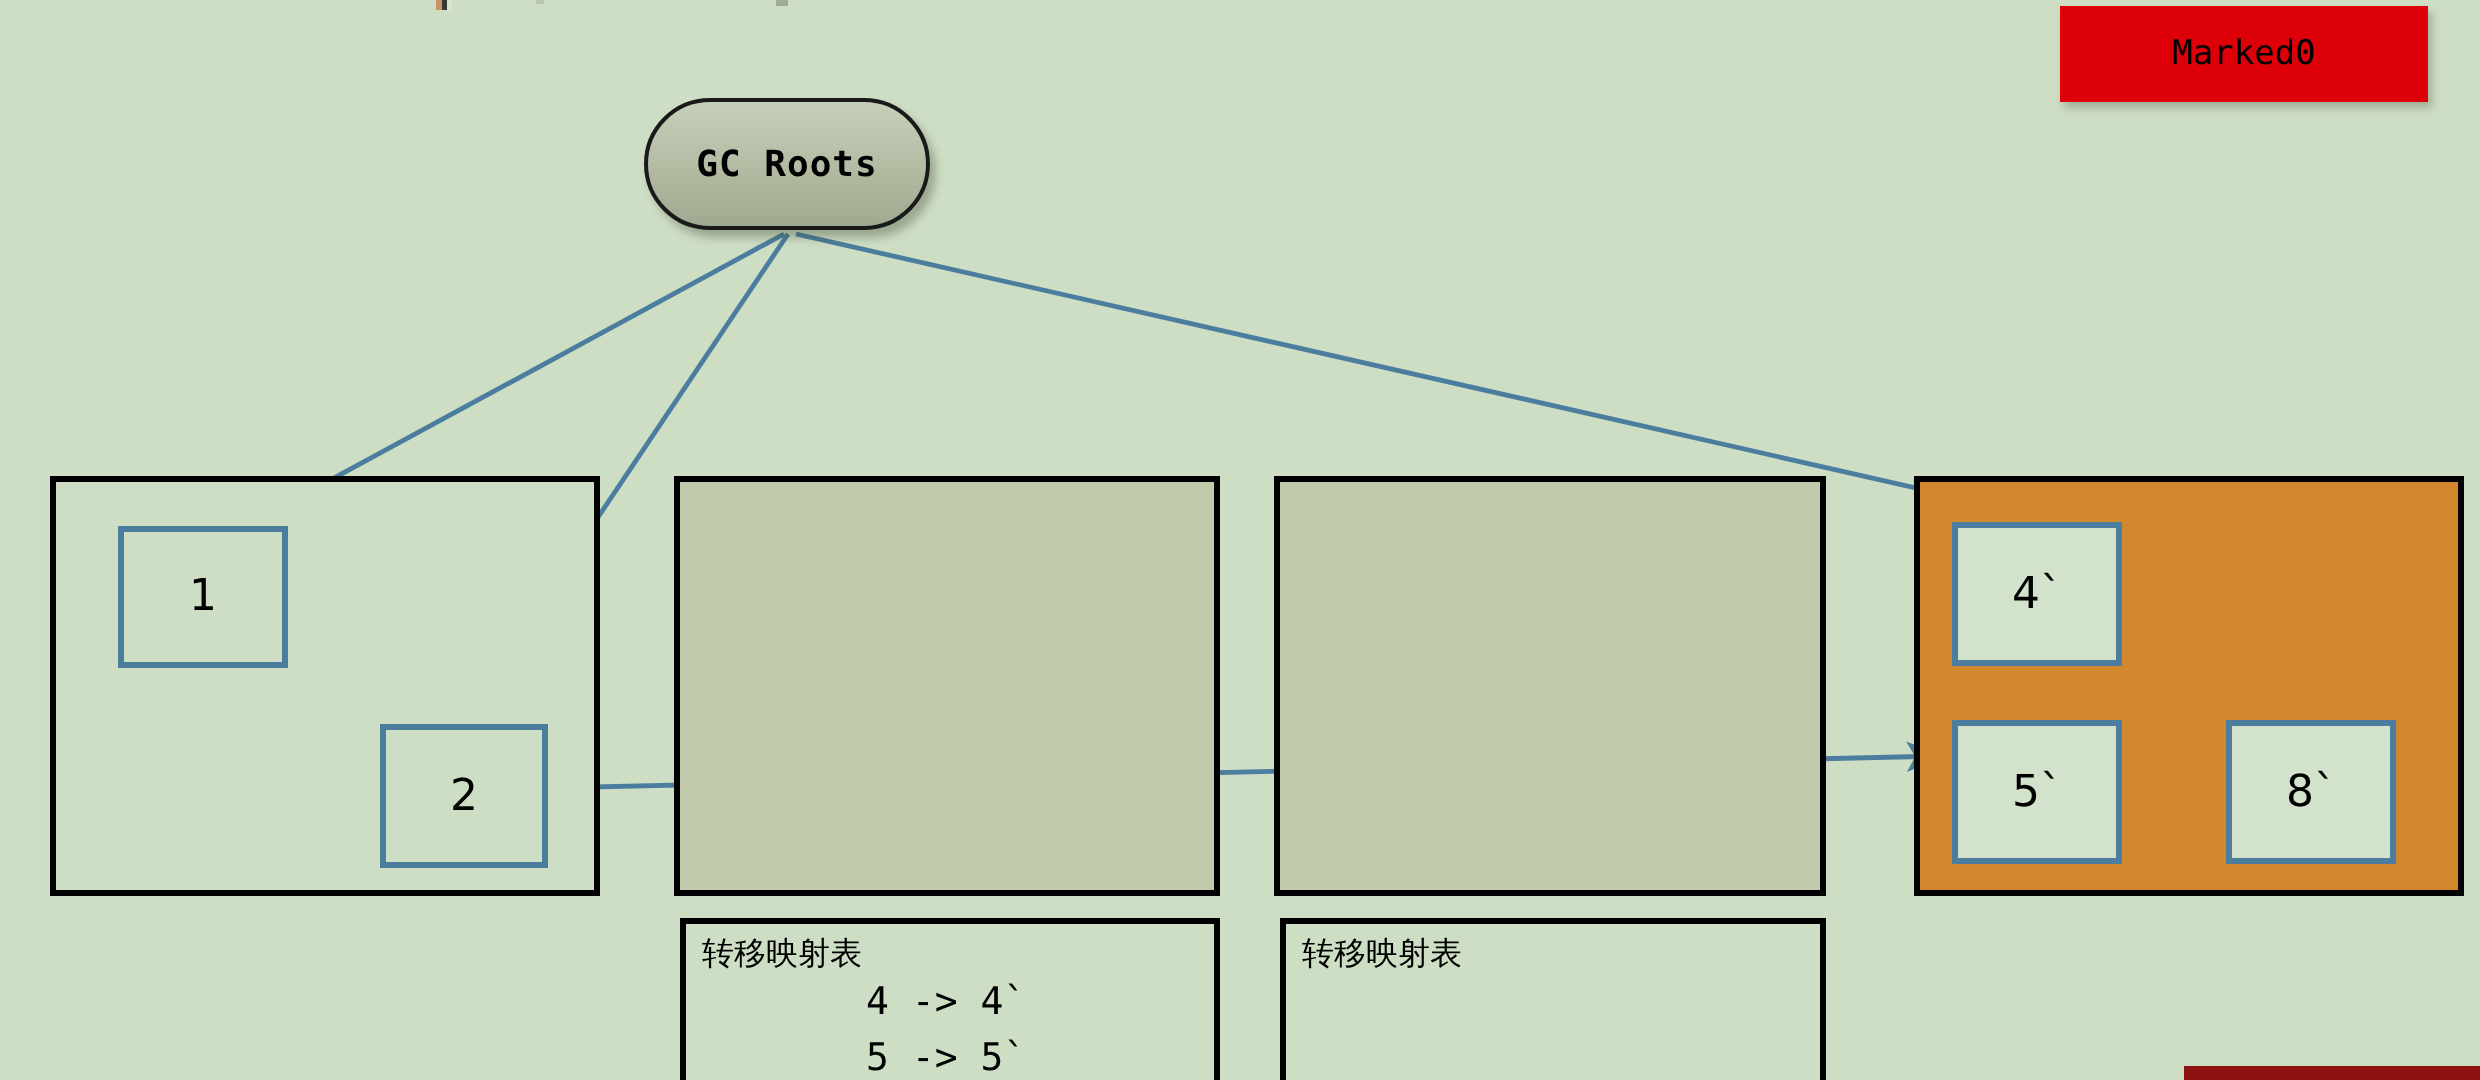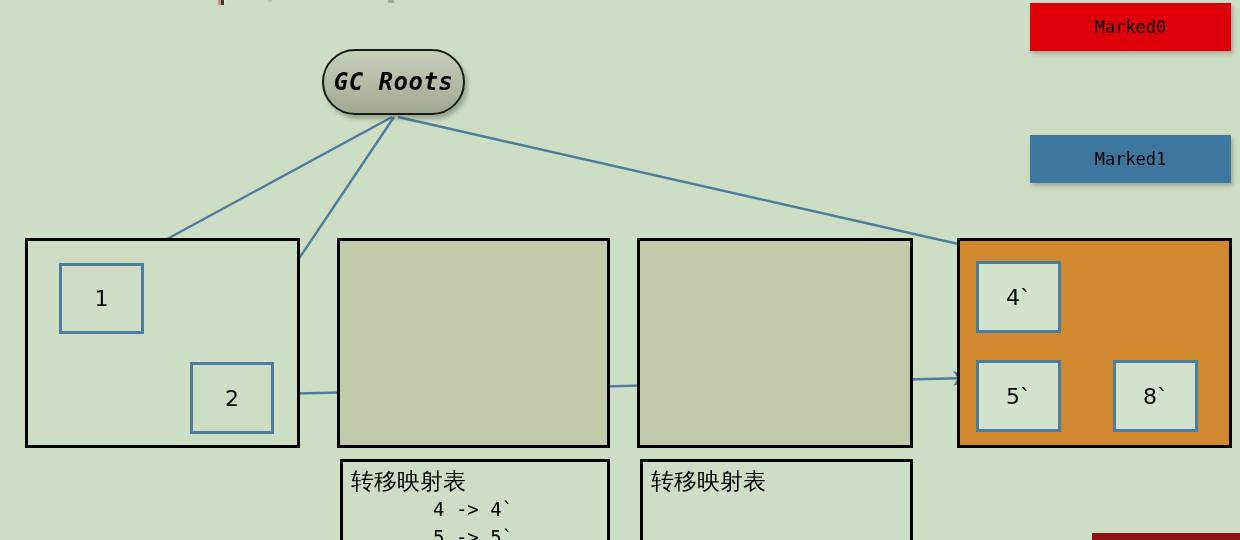--- a/index.html
+++ b/index.html
@@ -54,25 +54,24 @@
     height: 66px;
     border: 2px solid #1a1a1a;
     border-radius: 33px;
     background: linear-gradient(180deg, #c6cfb8 0%, #b2bba2 55%, #9fa98f 100%);
     box-shadow: 3px 4px 4px rgba(60,70,50,0.35);
     display: flex;
     align-items: center;
     justify-content: center;
     font-family: "DejaVu Sans Mono", monospace;
     font-weight: bold;
-    font-size: 24px;
+    font-size: 18px;
     color: #000;
     letter-spacing: .5px;
     box-sizing: border-box;
-    font-style: italic;
   }
   
   .region {
     position: absolute;
     border: 3px solid #000;
     box-sizing: border-box;
   }
   .region.pale   { background: #cedec4; }
   .region.olive  { background: #c0cbab; }
   .region.orange { background: #d2882f; }
@@ -95,38 +94,38 @@
   
   .maptable {
     position: absolute;
     border: 3px solid #000;
     background: #cedec4;
     box-sizing: border-box;
     padding: 6px 8px 0 8px;
     overflow: hidden;
   }
   .maptable .mt-title {
-    font-size: 23px;
+    font-size: 16px;
     color: #000;
     line-height: 1.15;
     font-family: "DejaVu Sans", sans-serif;
   }
   .maptable .mt-rows {
     margin-top: 2px;
     padding-left: 82px;
     font-family: "DejaVu Sans Mono", monospace;
     font-size: 19px;
     line-height: 1.45;
     color: #000;
     white-space: pre;
   }
   
   .legend-item {
     position: absolute;
-    width: 201px;
+    width: 184px;
     height: 48px;
     display: flex;
     align-items: center;
     justify-content: center;
     font-family: "DejaVu Sans Mono", monospace;
     font-size: 17px;
     color: #000;
     box-shadow: 2px 3px 4px rgba(60,70,50,0.30);
     box-sizing: border-box;
   }
@@ -194,17 +193,16 @@
     <div class="mt-title">转移映射表</div>
     <div class="mt-rows">4 -&gt; 4`
 5 -&gt; 5`</div>
   </div>
 
   <div class="maptable" style="left:640px; top:459px; width:273px; height:95px;">
     <div class="mt-title">转移映射表</div>
   </div>
 
   <div class="legend-item" style="left:1030px; top:3px;   background:#dd0008;">Marked0</div>
-  <div class="legend-item" style="left:1030px; top:135px; background:#3d77a0;">Marked1</div>
 
   <div class="redbar"></div>
 
 </div>
 
 </body></html>

